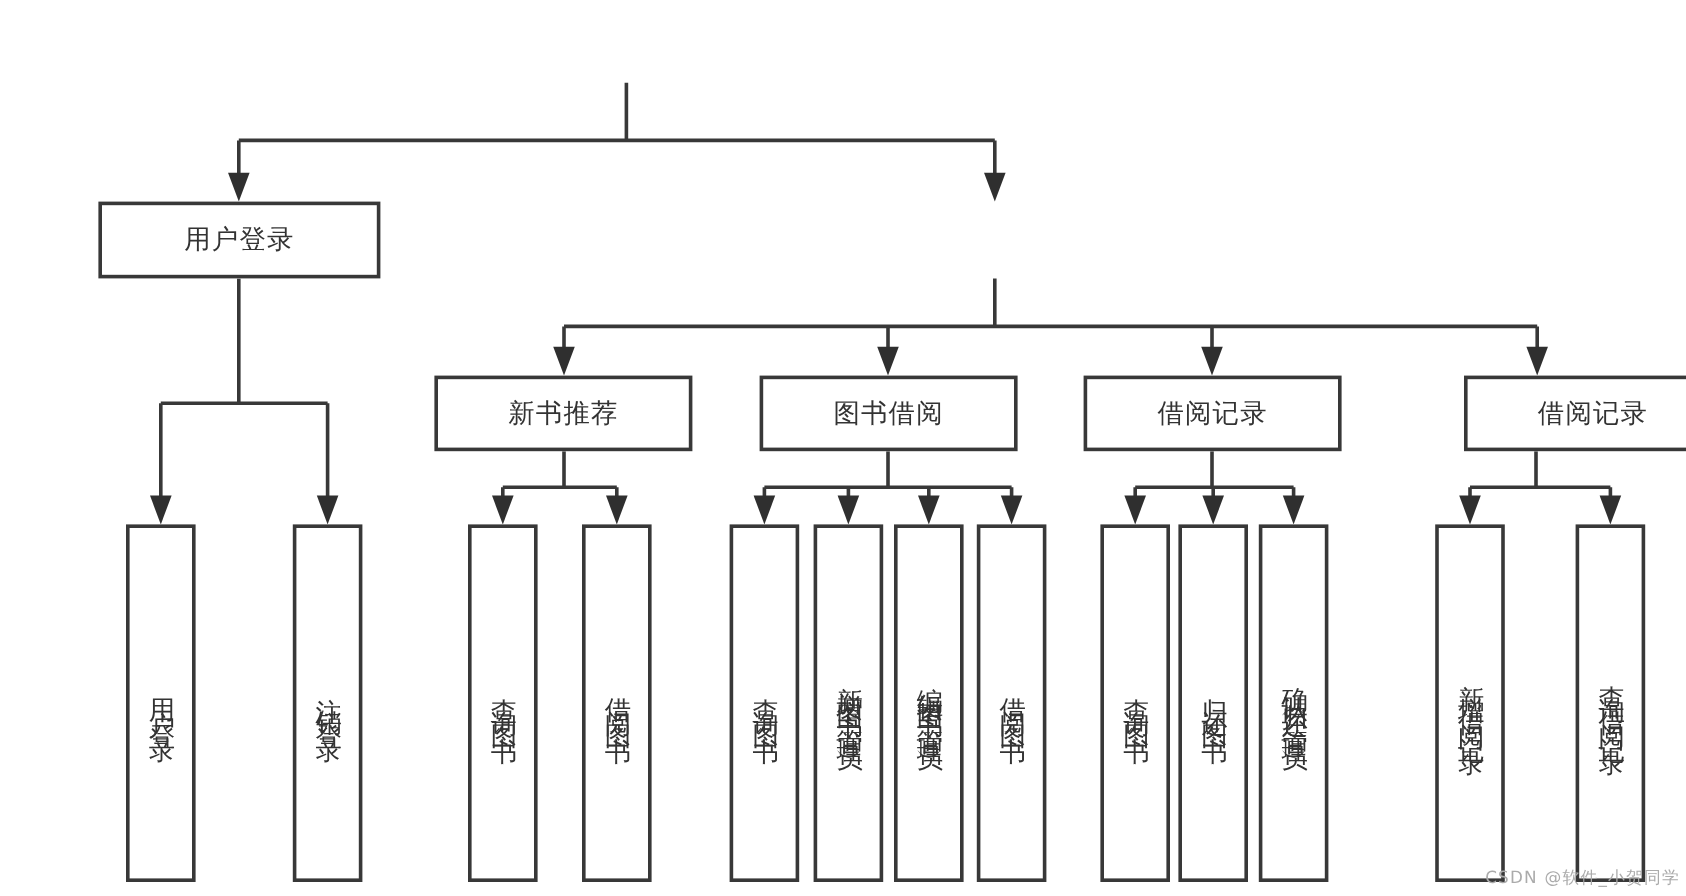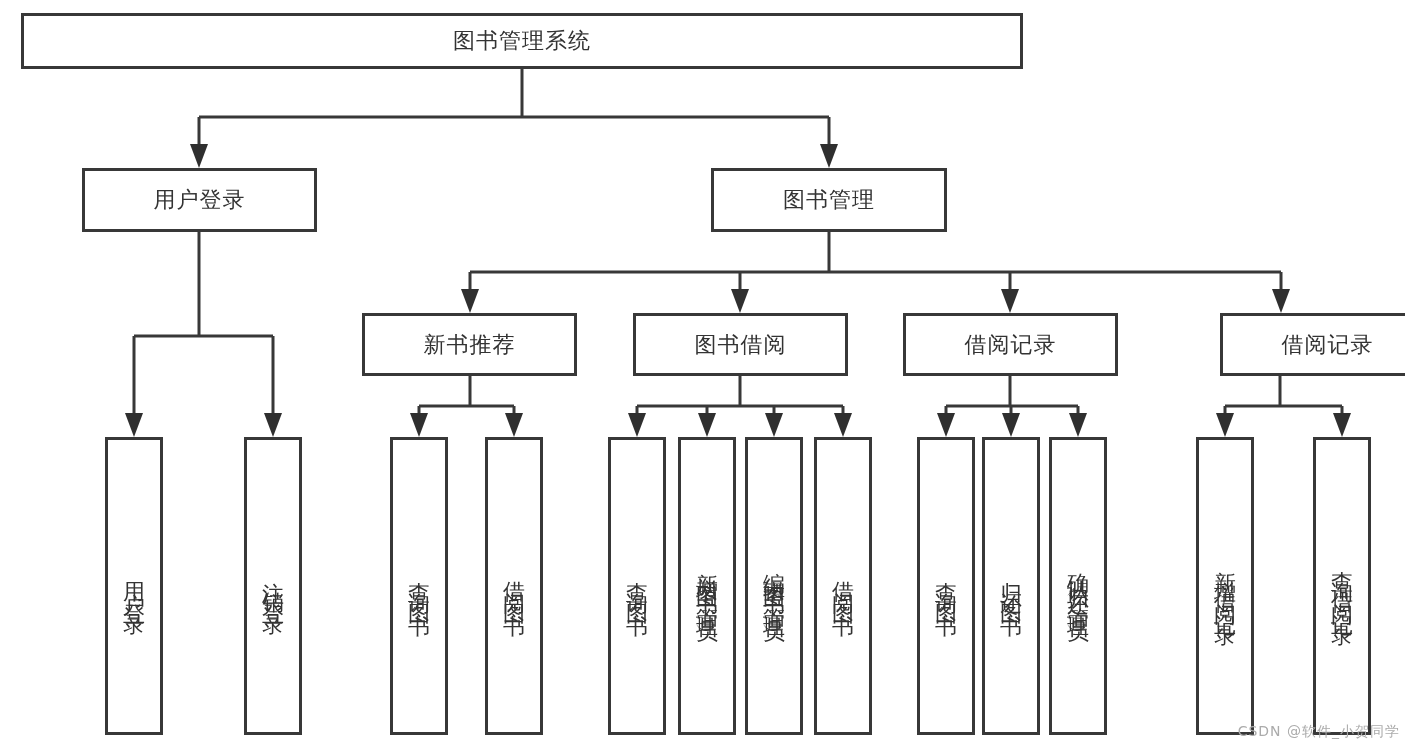--- a/index.html
+++ b/index.html
@@ -99,29 +99,23 @@
       <polygon points="765,413 783,413 774,437"></polygon>
       <polygon points="834,413 852,413 843,437"></polygon>
       <polygon points="937,413 955,413 946,437"></polygon>
       <polygon points="1002,413 1020,413 1011,437"></polygon>
       <polygon points="1069,413 1087,413 1078,437"></polygon>
       <polygon points="1216,413 1234,413 1225,437"></polygon>
       <polygon points="1333,413 1351,413 1342,437"></polygon>
     </g>
   </svg>
 
-  <div class="node root">
-    <span>图书管理系统</span>
-  </div>
 
   <div class="node lv2a">
     <span>用户登录</span>
-  </div>
-  <div class="node lv2b">
-    <span>图书管理</span>
   </div>
 
   <div class="node lv3 l3b">
     <span>图书借阅</span>
   </div>
   <div class="node lv3 l3a">
     <span>新书推荐</span>
   </div>
   <div class="node lv3 l3c">
     <span>借阅记录</span>

